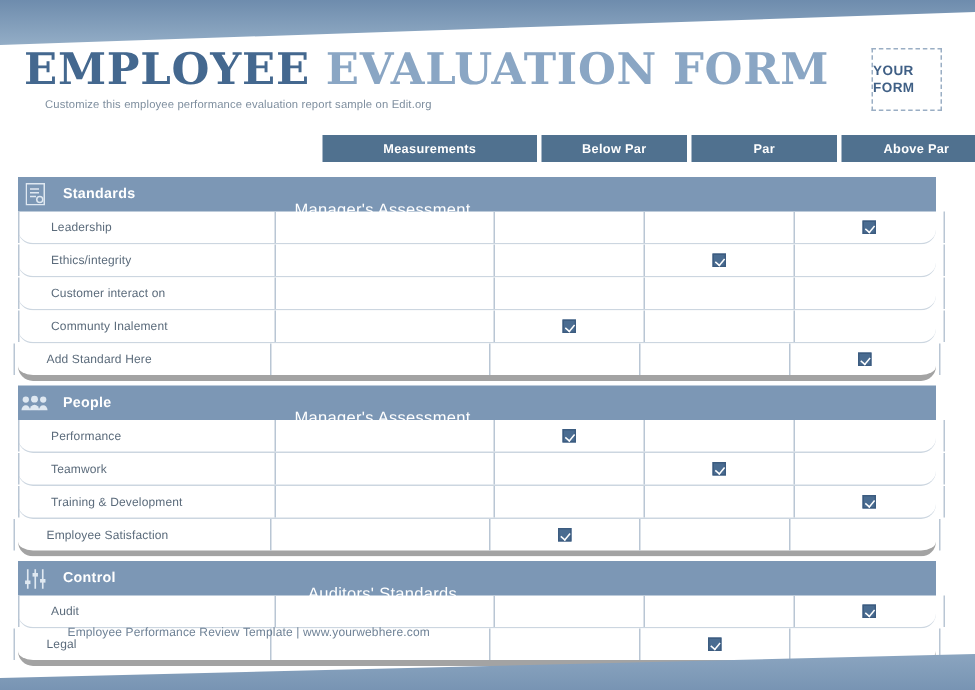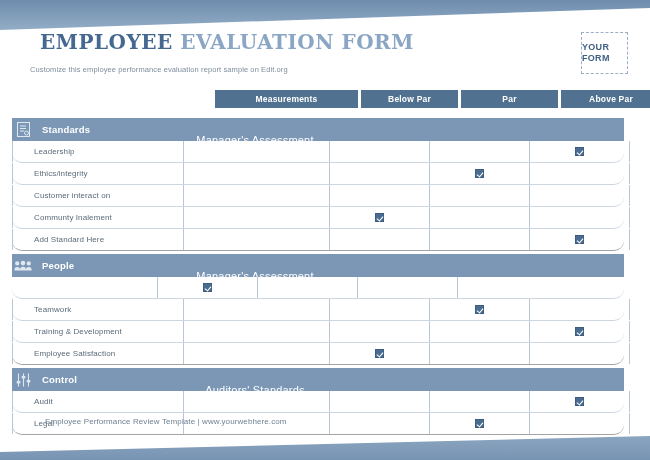--- a/index.html
+++ b/index.html
@@ -40,24 +40,24 @@
   
   .header {
     position: absolute;
     top: 30px;
     left: 0;
     width: 650px;
     height: 52px;
   }
   .title {
     position: absolute;
-    left: 40px;
+    left: 16px;
     top: 2px;
     font-family: "DejaVu Serif", serif;
-    font-size: 20px;
+    font-size: 29px;
     font-weight: bold;
     letter-spacing: 0.5px;
     white-space: nowrap;
     line-height: 1;
   }
   .title .t1 { color: #44688f; }
   .title .t2 { color: #8aa6c4; }
   .subtitle {
     position: absolute;
     left: 30px;
@@ -154,21 +154,21 @@
     margin-top: 20px;
   }
   .sec-rest { flex: 1 1 auto; }
 
   .row {
     display: flex;
     height: 21px;
     border-bottom: 1px solid #ccd6e0;
     border-radius: 10px;
   }
-  .row.last { border-bottom: 1px solid #a3a3a3; }
+  .row.last { border-bottom: 4px solid #a3a3a3; justify-content: center; }
   .cell-label {
     flex: 0 0 172px;
     border-left: 1px solid #b9c6d4;
     border-right: 1px solid #b9c6d4;
     padding-left: 21px;
     box-sizing: border-box;
     display: flex;
     align-items: center;
     font-size: 8px;
     color: #5b6b7b;
@@ -309,20 +309,21 @@
             <path d="M5.9 10.5 a3.1 3.7 0 0 1 6.2 0 z" fill="#dfe8f1"></path>
             <circle cx="14.8" cy="3.4" r="2.1" fill="#dfe8f1"></circle>
             <path d="M11.9 10.5 a2.9 3.4 0 0 1 5.8 0 z" fill="#dfe8f1"></path>
           </svg>
         </div>
         <div class="sec-title">People</div>
         <div class="sec-sub">Manager's Assessment</div>
         <div class="sec-rest"></div>
       </div>
       <div class="row">
+        <div class="cell-label">Performance</div>
         <div class="cell-box c-measure"></div>
         <div class="cell-box c-below">
           <div class="checkbox"></div>
         </div>
         <div class="cell-box c-par"></div>
         <div class="cell-box c-above"></div>
       </div>
       <div class="row">
         <div class="cell-label">Teamwork</div>
         <div class="cell-box c-measure"></div>

